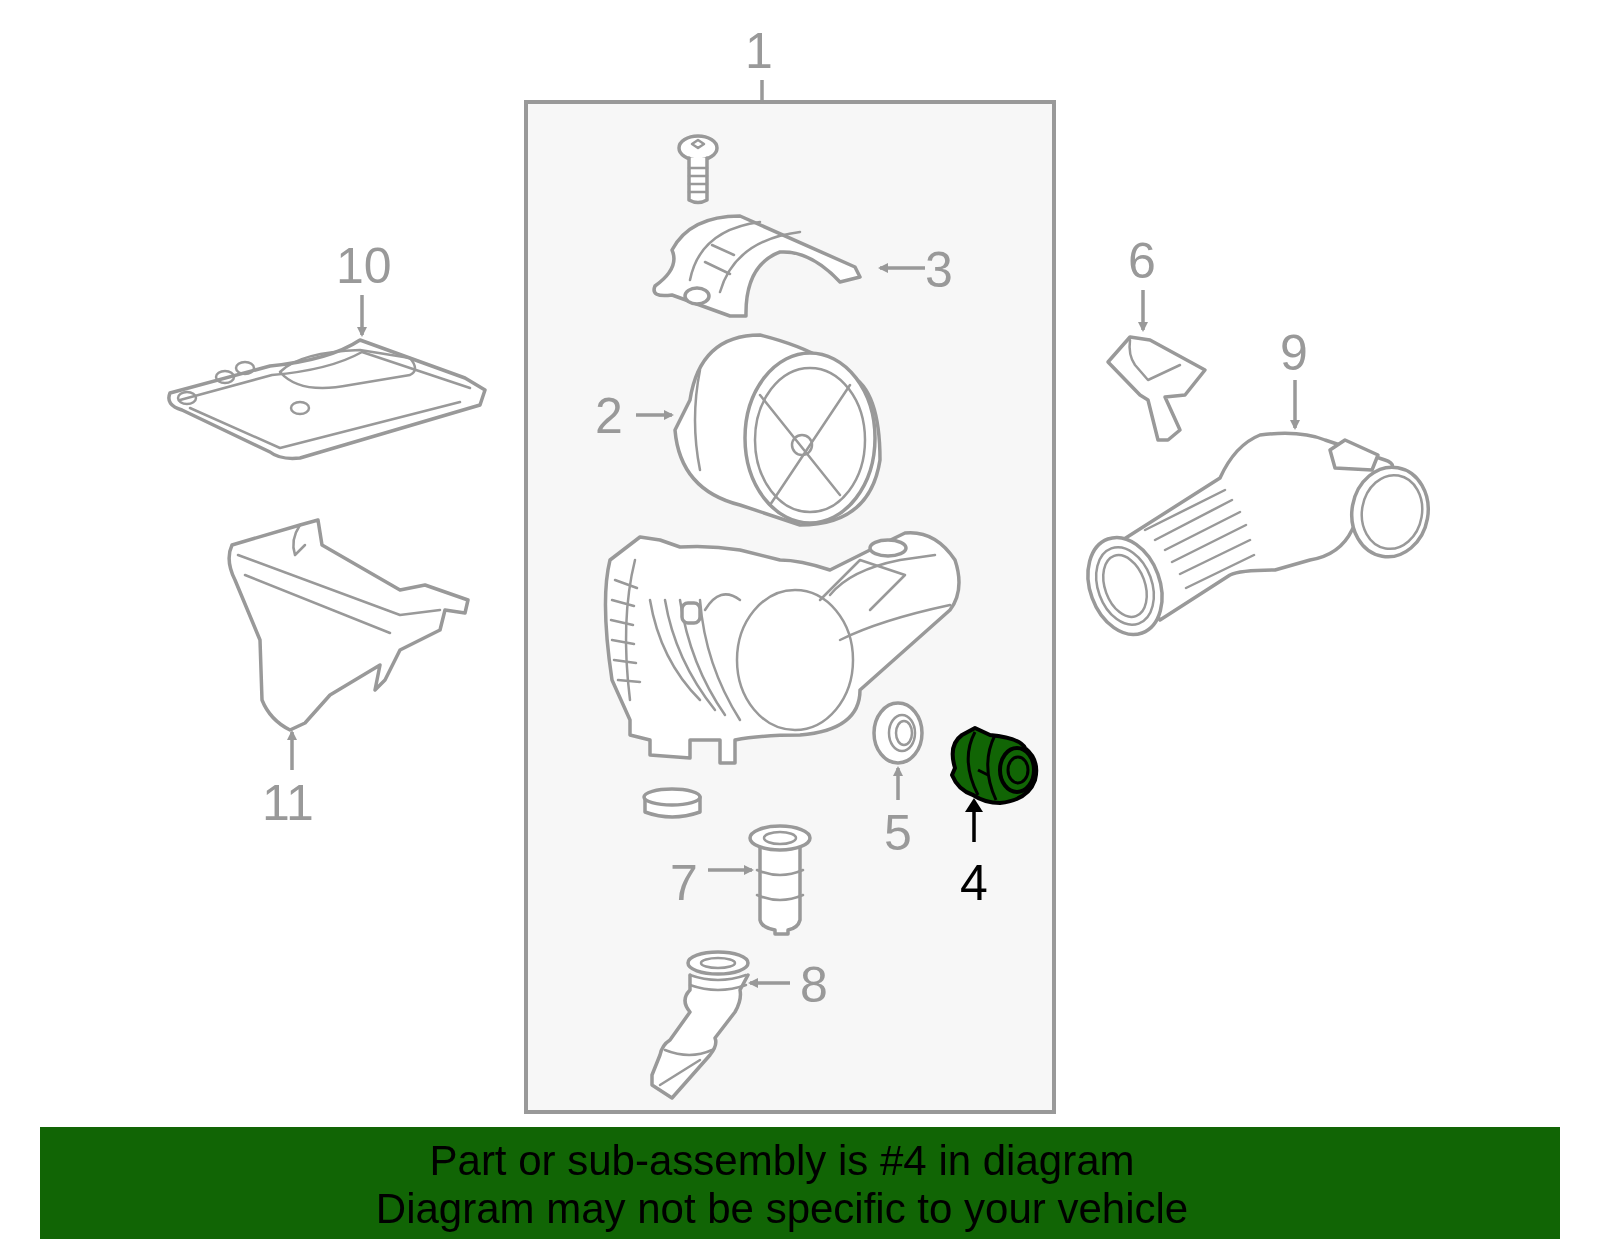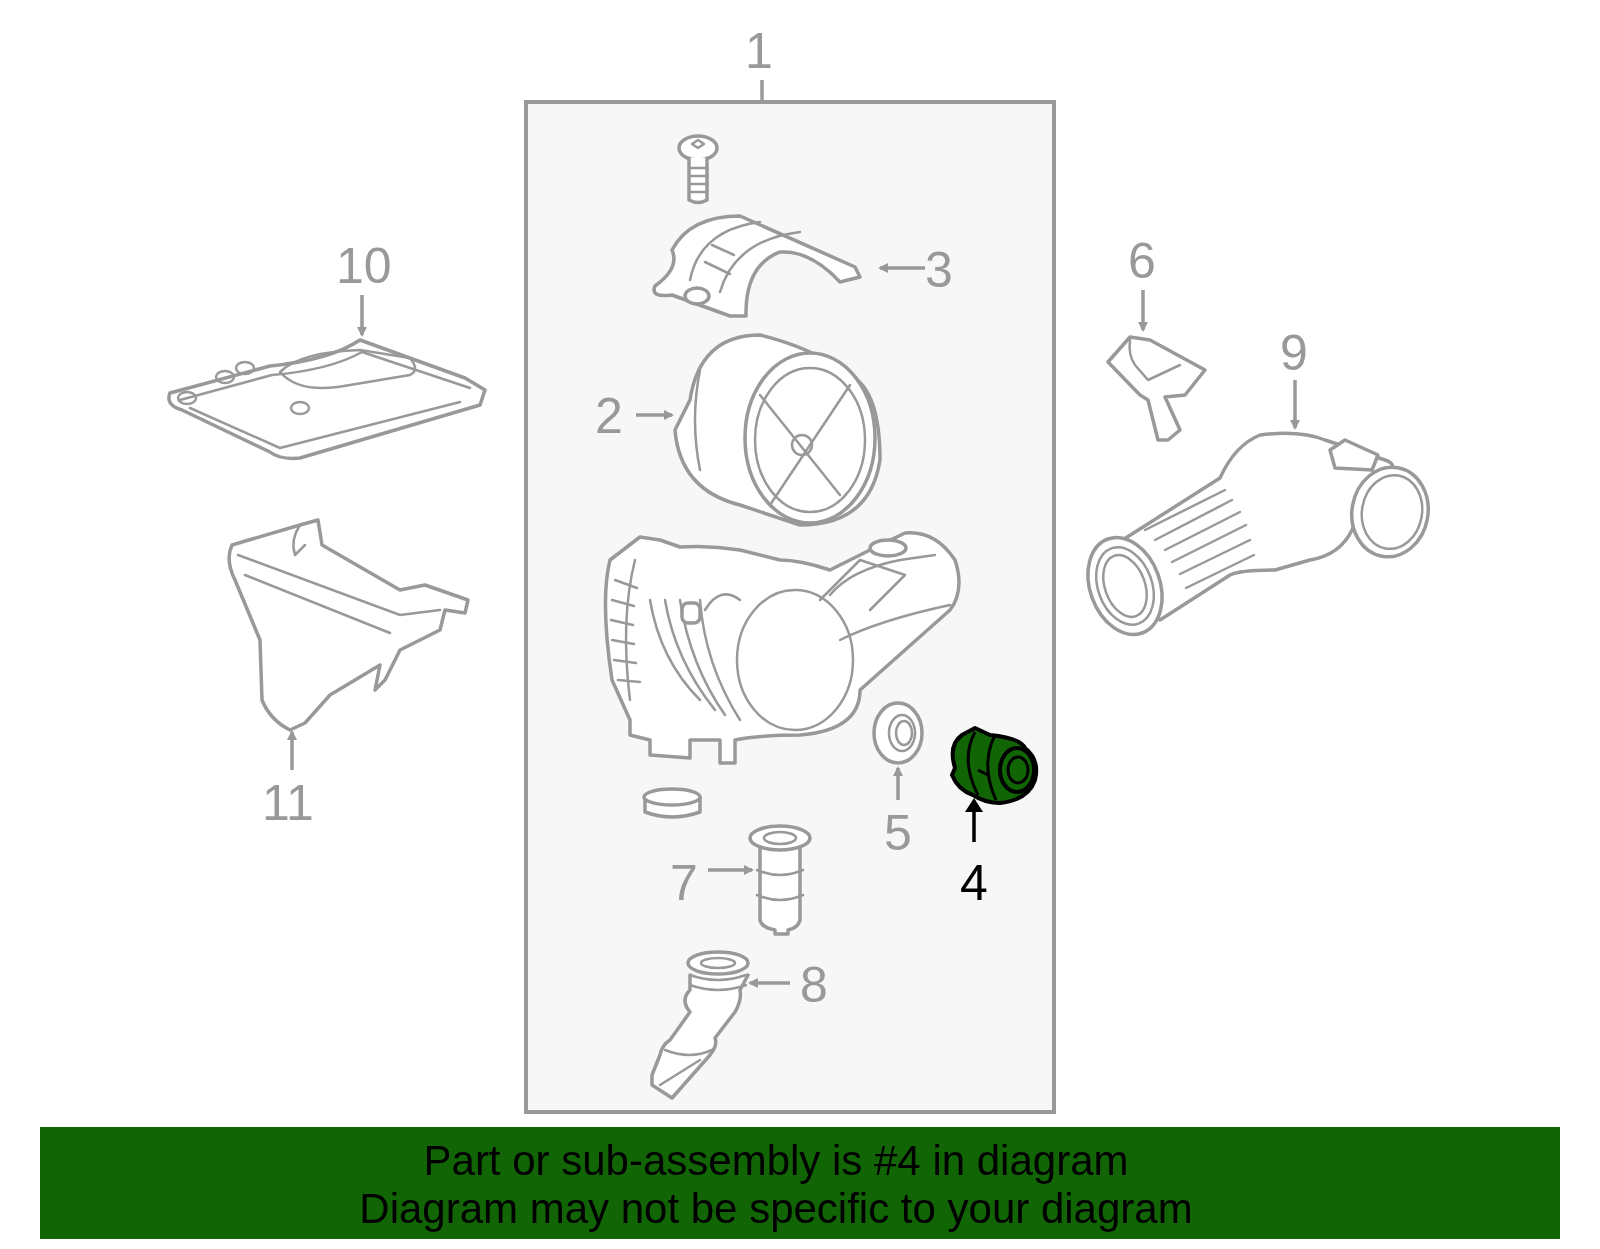--- a/index.html
+++ b/index.html
@@ -6,21 +6,21 @@
   body { width: 1600px; height: 1249px; position: relative; overflow: hidden; font-family: "Liberation Sans", sans-serif; }
   #diagram { position: absolute; left: 0; top: 0; width: 1600px; height: 1249px; }
   .lbl { font-family: "Liberation Sans", sans-serif; font-size: 50px; fill: #999999; }
   .lbl-hl { font-family: "Liberation Sans", sans-serif; font-size: 50px; fill: #000000; }
   .part { fill: #ffffff; stroke: #999999; stroke-width: 3.5; stroke-linejoin: round; stroke-linecap: round; }
   .thin { fill: none; stroke: #999999; stroke-width: 2.5; stroke-linecap: round; stroke-linejoin: round; }
   .ldr { stroke: #999999; stroke-width: 3.5; fill: none; }
   .hl-part { fill: #116505; stroke: #000000; stroke-width: 4; stroke-linejoin: round; }
   .hl-line { fill: none; stroke: #000000; stroke-width: 3; }
   #banner { position: absolute; left: 40px; top: 1127px; width: 1520px; height: 112px; background: #116505; }
-  #banner .line { position: absolute; left: 6px; width: 1460px; text-align: center; color: #000000; font-size: 42px; line-height: 48px; font-family: "Liberation Sans", sans-serif; }
+  #banner .line { position: absolute; left: 12px; width: 1460px; text-align: center; color: #000000; font-size: 42px; line-height: 48px; font-family: "Liberation Sans", sans-serif; }
   #banner .l1 { top: 10px; }
   #banner .l2 { top: 58px; }
 </style>
 </head>
 <body>
 
 <svg id="diagram" viewBox="0 0 1600 1249" xmlns="http://www.w3.org/2000/svg">
   <defs>
     <marker id="ah" markerWidth="10" markerHeight="10" refX="8" refY="5" orient="auto" markerUnits="userSpaceOnUse">
       <path d="M0,0 L10,5 L0,10 z" fill="#999999"></path>
@@ -152,14 +152,14 @@
     <ellipse cx="1390" cy="512" rx="38" ry="45" transform="rotate(10 1390 512)" class="part"></ellipse>
     <ellipse cx="1392" cy="512" rx="30" ry="37" transform="rotate(10 1392 512)" class="thin"></ellipse>
     <path d="M1330,450 L1345,440 L1378,455 L1372,470 L1335,468 z" class="part"></path>
     <line x1="1295" y1="380" x2="1295" y2="428" class="ldr" marker-end="url(#ah)"></line>
     <text class="lbl" x="1280" y="370">9</text>
   </g>
 </svg>
 
 <div id="banner">
   <div class="line l1">Part or sub-assembly is #4 in diagram</div>
-  <div class="line l2">Diagram may not be specific to your diagram</div>
+  <div class="line l2">Diagram may not be specific to your vehicle</div>
 </div>
 
 </body></html>

